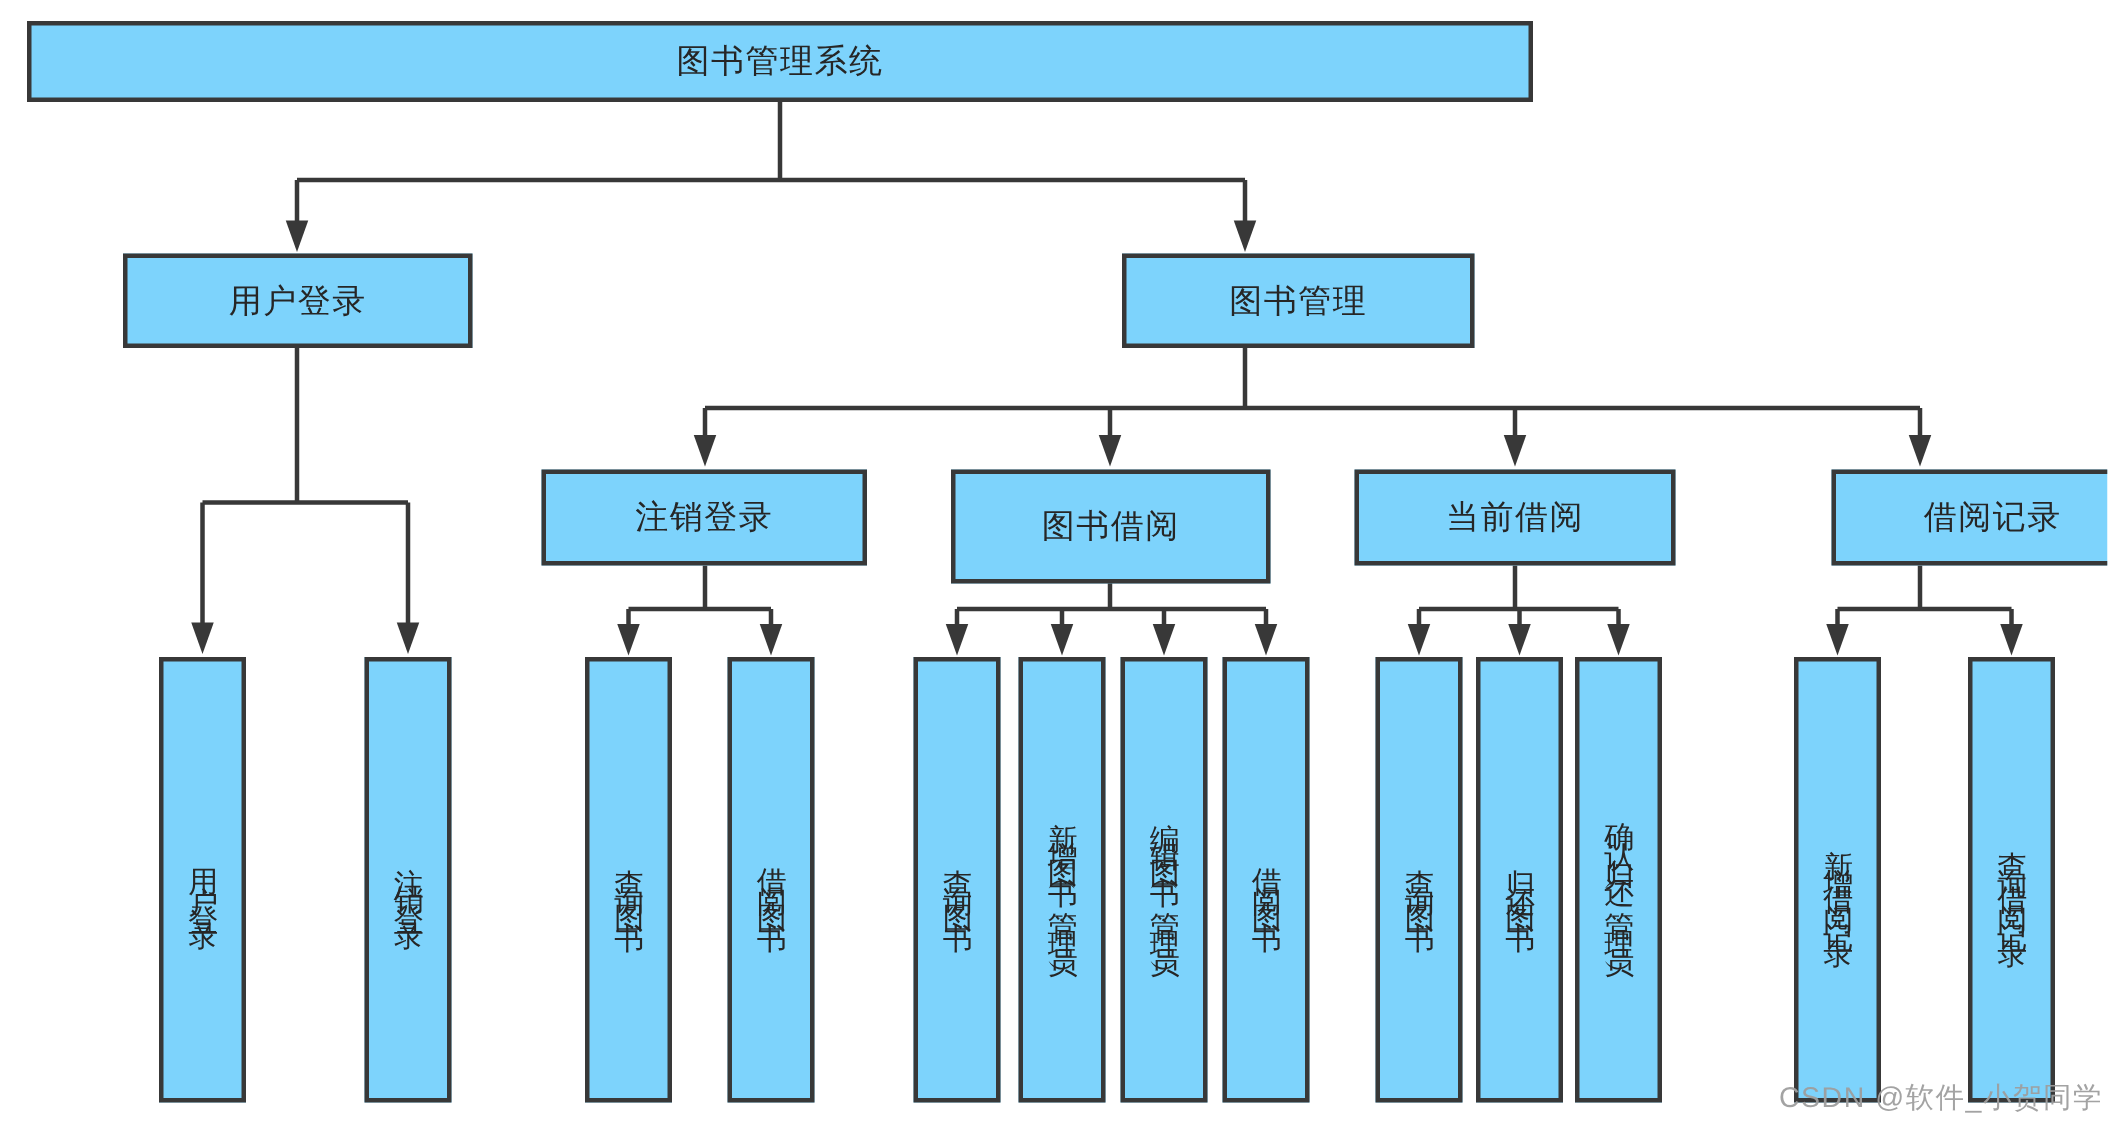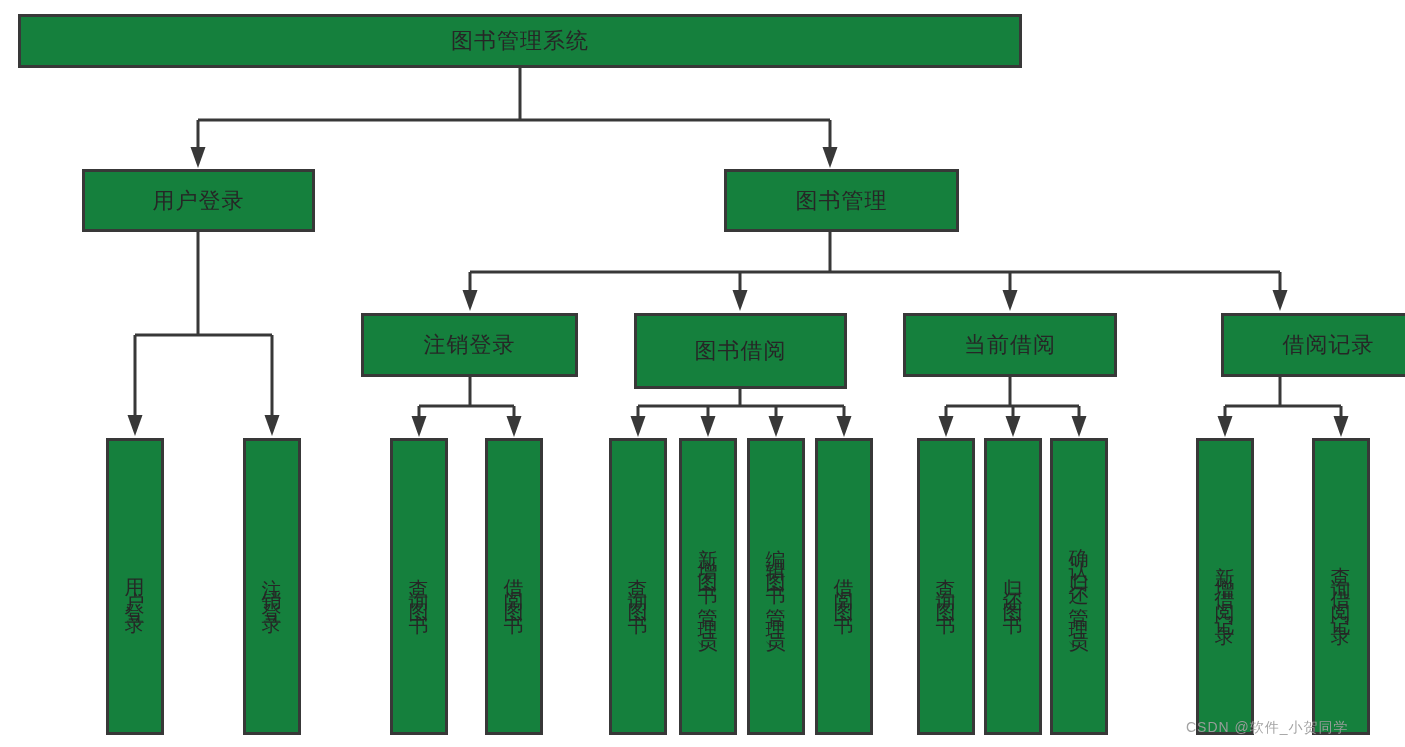--- a/index.html
+++ b/index.html
@@ -14,21 +14,21 @@
   #connectors {
     position: absolute;
     left: 0; top: 0;
     width: 1405px; height: 747px;
     pointer-events: none;
   }
   .box {
     position: absolute;
     box-sizing: border-box;
     border: 3px solid #383838;
-    background: #15803d;
+    background: #7dd3fc;
     display: flex;
     align-items: center;
     justify-content: center;
     color: #262626;
   }
   .hbox {
     font-size: 22px;
     letter-spacing: 1px;
     white-space: nowrap;
   }
@@ -39,21 +39,21 @@
     letter-spacing: 12px;
     line-height: 1;
     width: 58px;
     top: 438px;
     height: 297px;
   }
   .watermark {
     position: absolute;
     left: 1186px;
     top: 719px;
-    font-size: 14px;
+    font-size: 19px;
     color: rgba(158,158,158,0.95);
     letter-spacing: 1px;
     white-space: nowrap;
     z-index: 5;
   }
   .line { stroke: #383838; stroke-width: 3; fill: none; }
   .arrow { fill: #383838; stroke: none; }
 </style>
 </head>
 <body>
@@ -100,21 +100,21 @@
     </g>
   </svg>
 
   <div class="box hbox" style="left:18px; top:14px; width:1004px; height:54px;">
     <span>图书管理系统</span>
   </div>
 
   <div class="box hbox" style="left:82px; top:169px; width:233px; height:63px;">
     <span>用户登录</span>
   </div>
-  <div class="box hbox" style="left:724px; top:169px; width:235px; height:63px;">
+  <div class="box hbox" style="left:748px; top:169px; width:235px; height:63px;">
     <span>图书管理</span>
   </div>
 
   <div class="box hbox" style="left:361px; top:313px; width:217px; height:64px;">
     <span>注销登录</span>
   </div>
   <div class="box hbox" style="left:634px; top:313px; width:213px; height:76px;">
     <span>图书借阅</span>
   </div>
   <div class="box hbox" style="left:903px; top:313px; width:214px; height:64px;">

